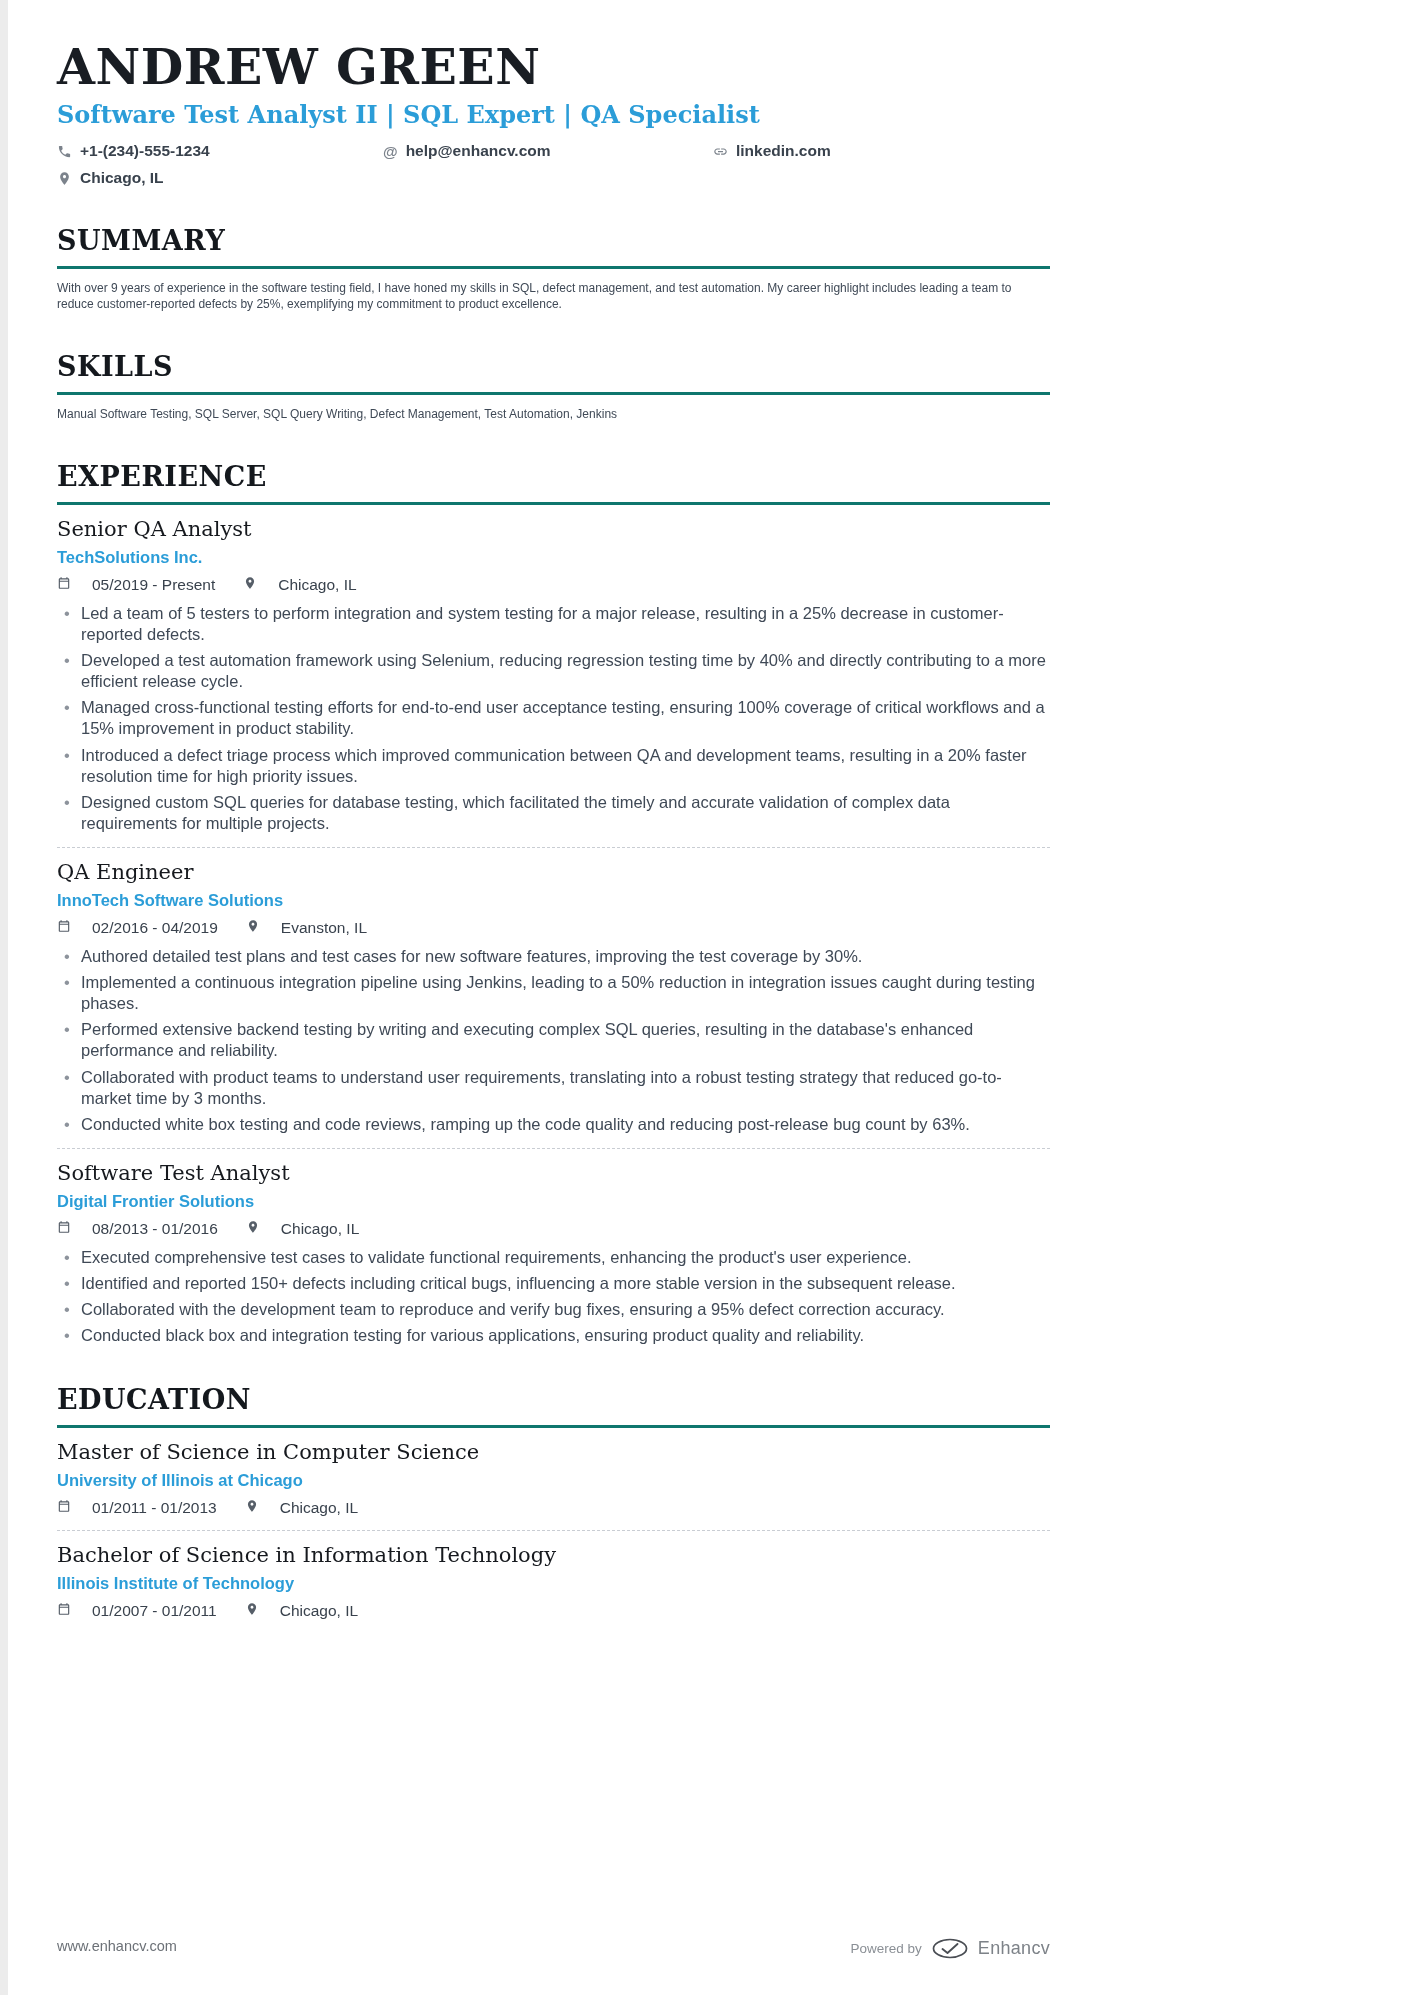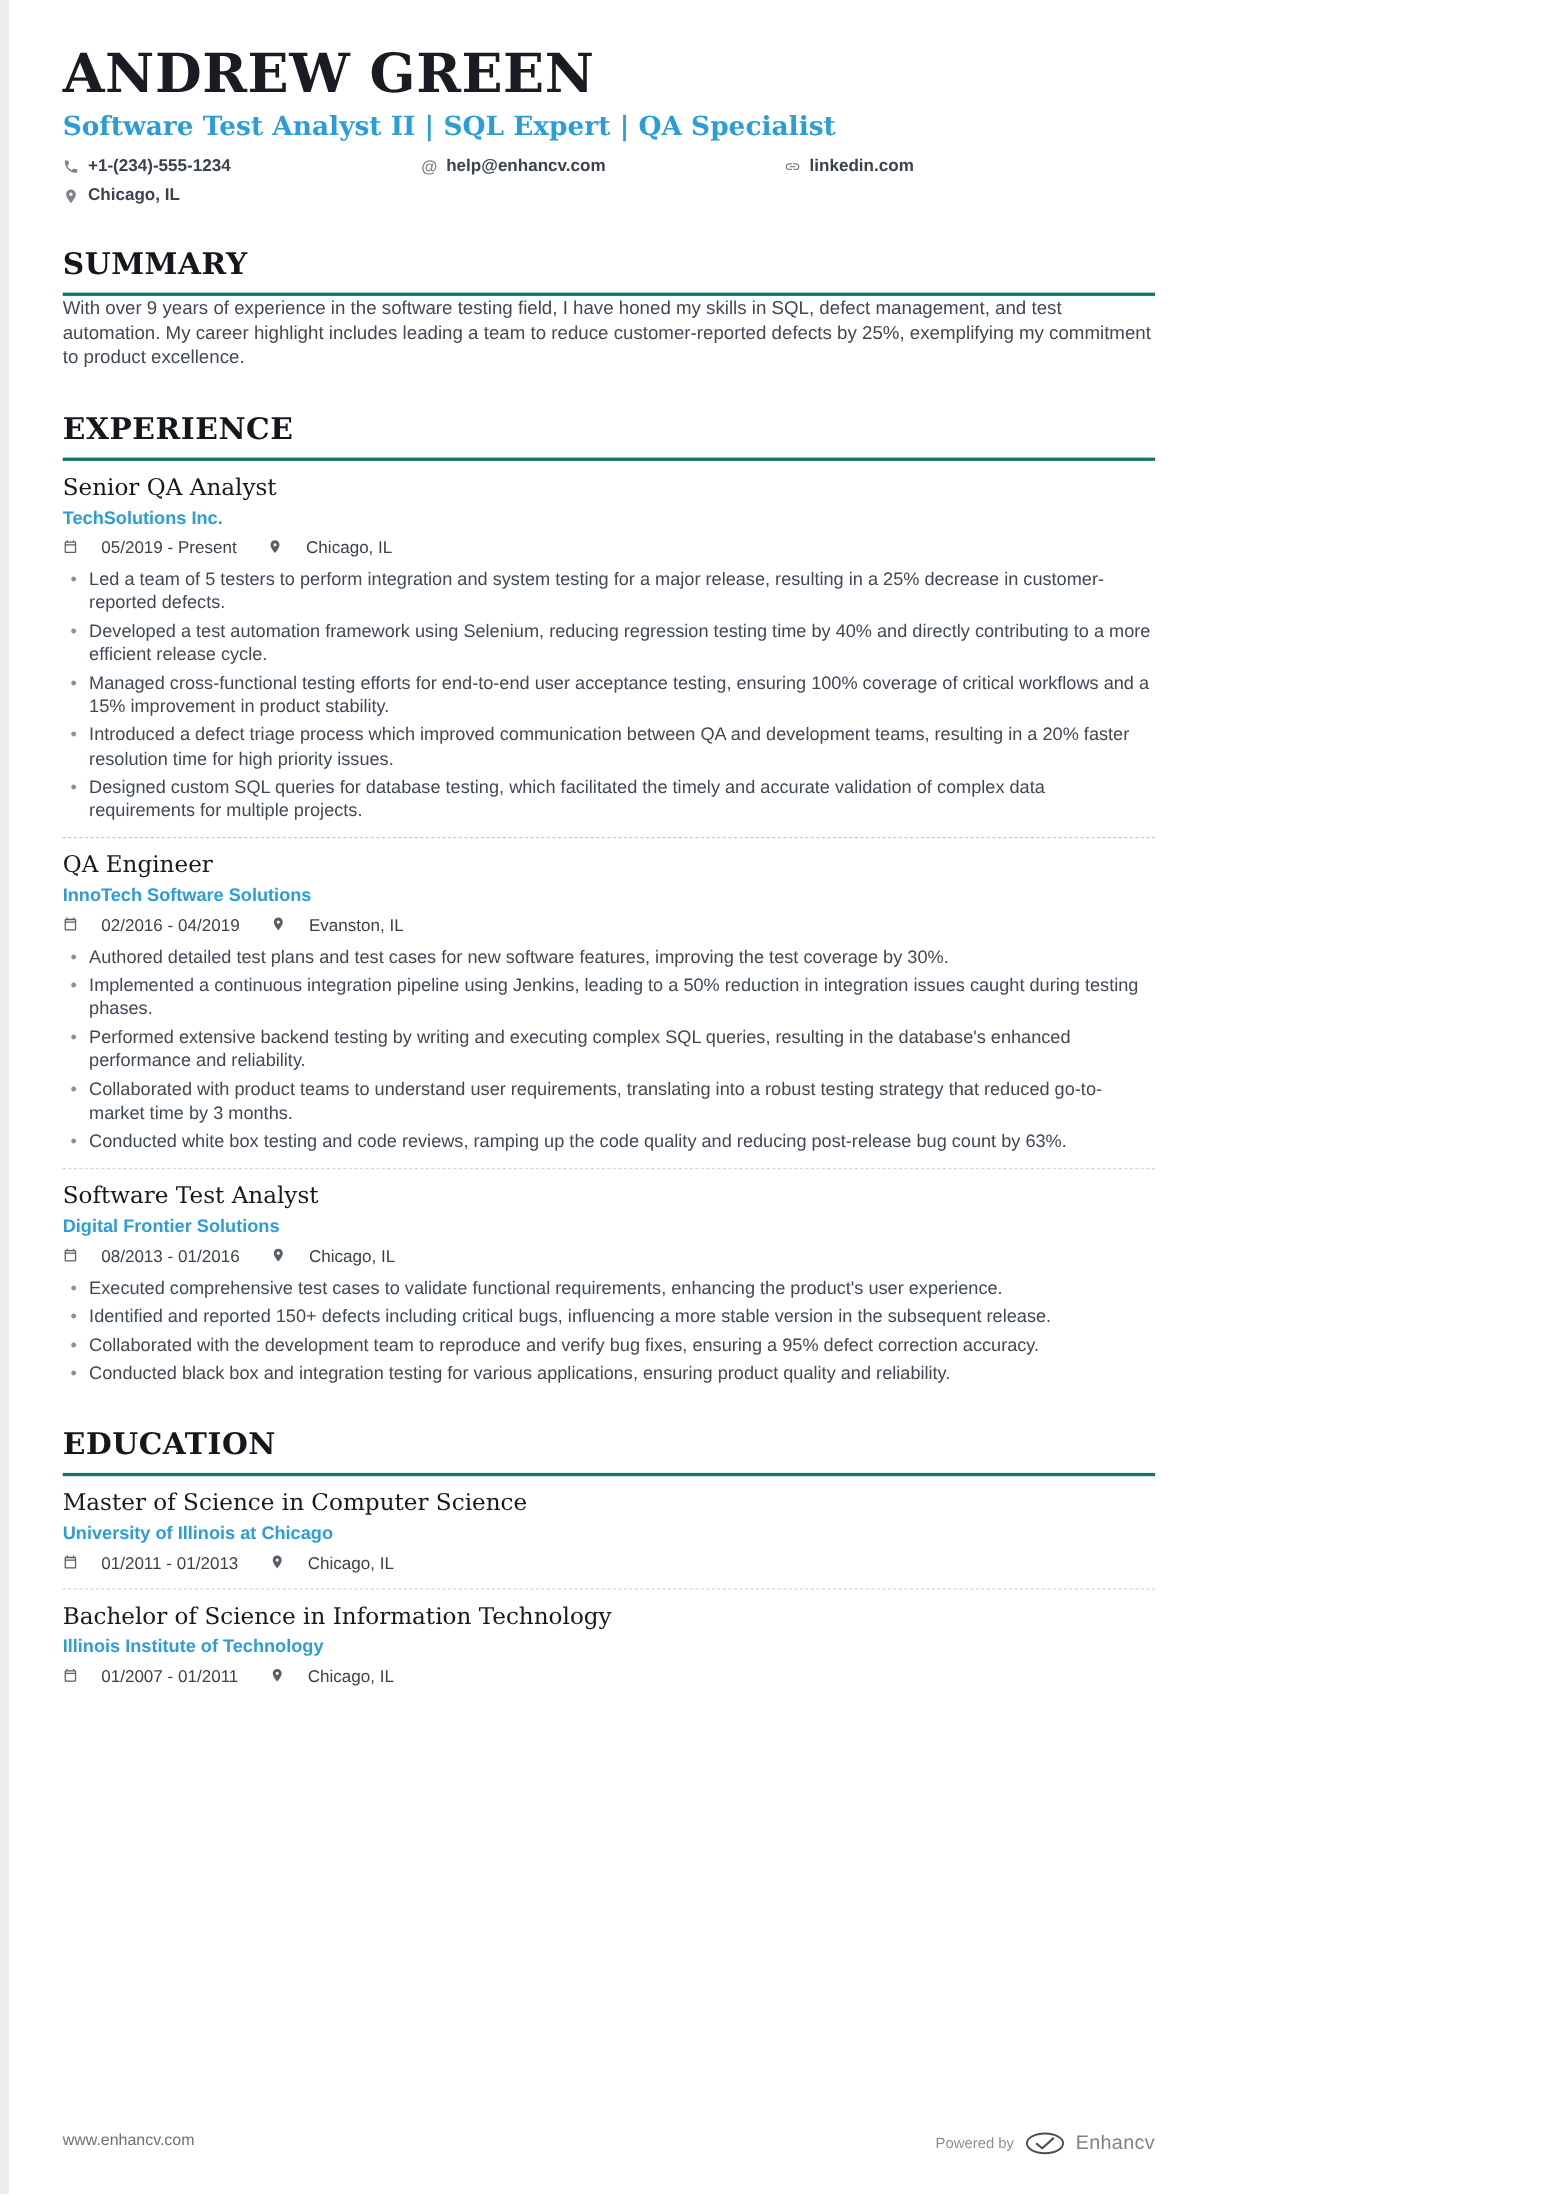--- a/index.html
+++ b/index.html
@@ -30,21 +30,21 @@
   .cicon svg { width:100%; height:100%; }
   .at-glyph { font-size:15px; font-weight:700; color:#7c838c; line-height:1; }
 
   
   h2.sec {
     font-family:"DejaVu Serif","Liberation Serif",serif;
     font-size:27px; font-weight:800; letter-spacing:0.5px; color:#14181d;
     margin-top:38px; padding-bottom:10px; border-bottom:3px solid #0f766e;
   }
   p.body, .skills-line {
-    margin-top:0; font-size:17px; line-height:1.32; color:#3f4956; max-width:993px;
+    margin-top:12px; font-size:12px; line-height:1.32; color:#3f4956; max-width:993px;
   }
 
   
   h3.entry-title {
     font-family:"DejaVu Serif","Liberation Serif",serif;
     font-size:21px; font-weight:400; color:#16191e; margin-top:12px;
   }
   .org { font-size:16.5px; font-weight:700; color:#2b9dd8; margin-top:7px; }
   .meta { display:flex; align-items:center; gap:28px; margin-top:9px; font-size:15.5px; color:#39424d; }
   .meta-item { display:flex; gap:21px; }
@@ -118,20 +118,24 @@
           <span>Chicago, IL</span>
         </div>
       </div>
     </header>
 
     <section>
       <h2 class="sec">SUMMARY</h2>
       <p class="body">With over 9 years of experience in the software testing field, I have honed my skills in SQL, defect management, and test automation. My career highlight includes leading a team to reduce customer-reported defects by 25%, exemplifying my commitment to product excellence.</p>
     </section>
 
+    <section>
+      <h2 class="sec">SKILLS</h2>
+      <p class="skills-line">Manual Software Testing, SQL Server, SQL Query Writing, Defect Management, Test Automation, Jenkins</p>
+    </section>
 
     <section>
       <h2 class="sec">EXPERIENCE</h2>
 
       <article>
         <h3 class="entry-title">Senior QA Analyst</h3>
         <div class="org">TechSolutions Inc.</div>
         <div class="meta">
           <span class="meta-item">
             <span class="micon">

